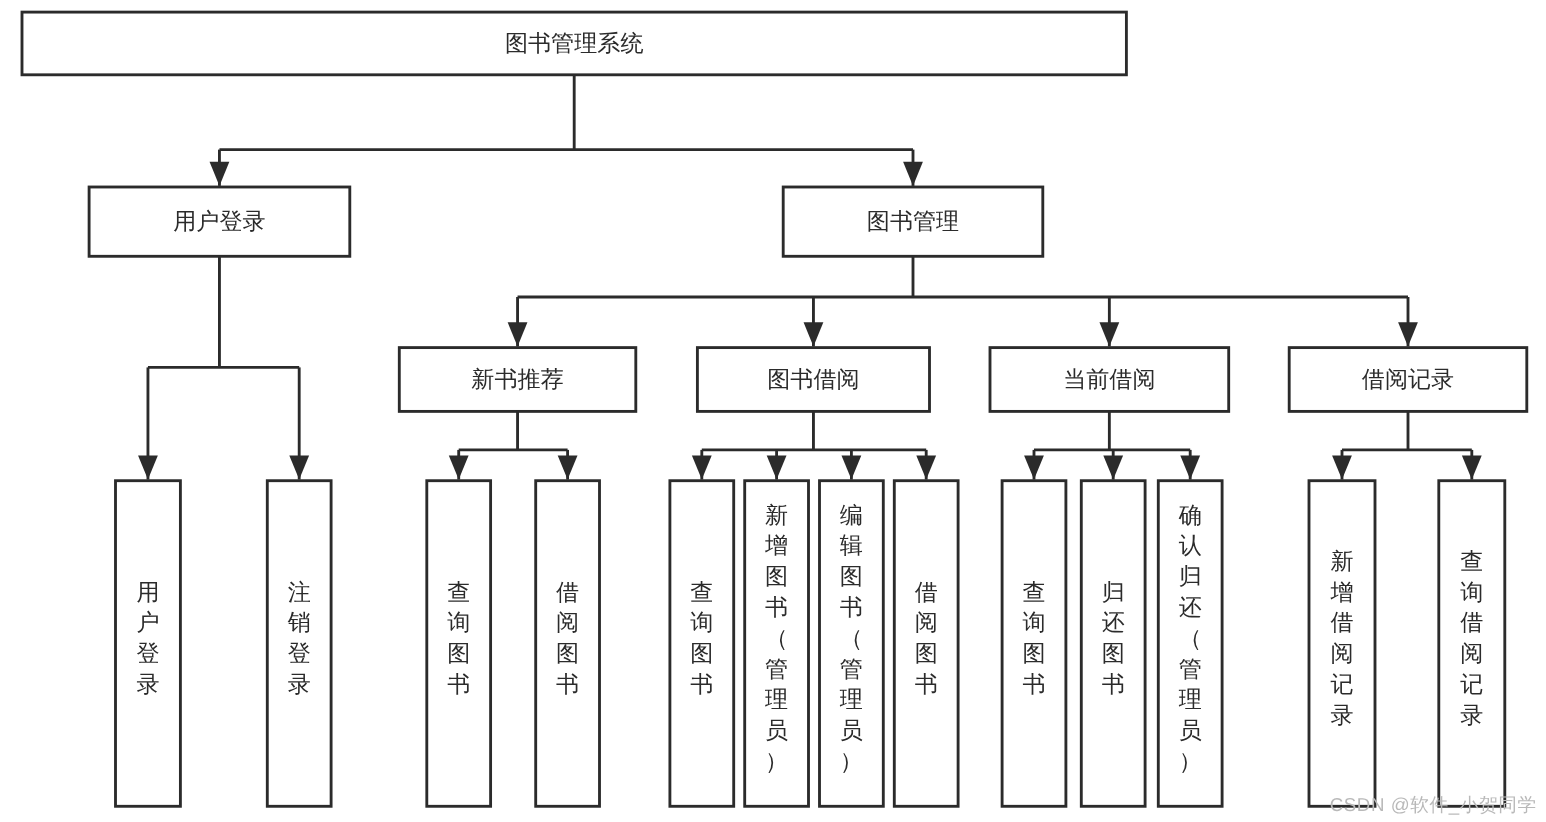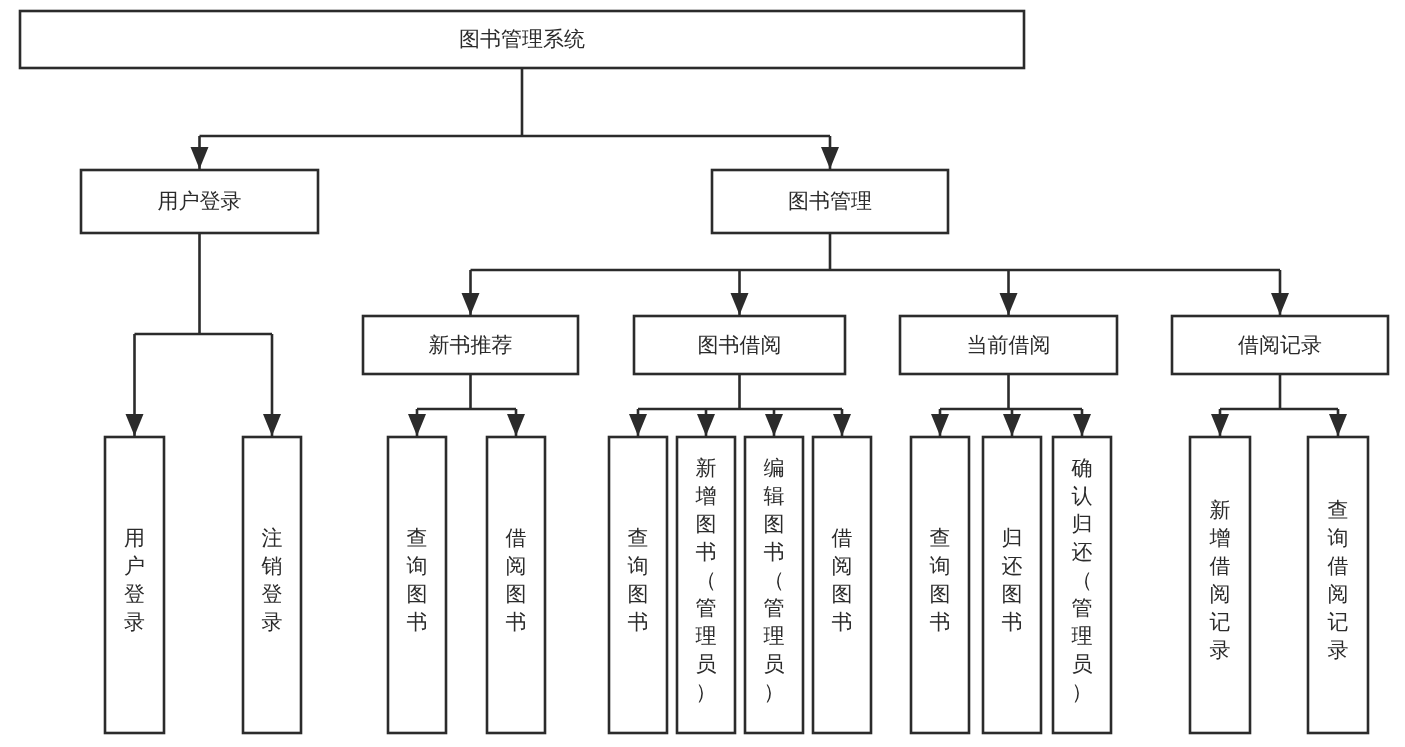--- a/index.html
+++ b/index.html
@@ -125,13 +125,14 @@
         <rect x="983" y="437" width="58" height="296" rx="0" class="node-box"></rect>
         <text x="1012" y="0" class="leaf-label leaf-char"><tspan x="1012" y="545">归</tspan><tspan x="1012" y="573">还</tspan><tspan x="1012" y="601">图</tspan><tspan x="1012" y="629">书</tspan></text>
         <rect x="1053" y="437" width="58" height="296" rx="0" class="node-box"></rect>
         <text x="1082" y="0" class="leaf-label leaf-char"><tspan x="1082" y="475">确</tspan><tspan x="1082" y="503">认</tspan><tspan x="1082" y="531">归</tspan><tspan x="1082" y="559">还</tspan><tspan x="1082" y="587" rotate="0">（</tspan><tspan x="1082" y="615">管</tspan><tspan x="1082" y="643">理</tspan><tspan x="1082" y="671">员</tspan><tspan x="1082" y="699" rotate="0">）</tspan></text>
         <rect x="1190" y="437" width="60" height="296" rx="0" class="node-box"></rect>
         <text x="1220" y="0" class="leaf-label leaf-char"><tspan x="1220" y="517">新</tspan><tspan x="1220" y="545">增</tspan><tspan x="1220" y="573">借</tspan><tspan x="1220" y="601">阅</tspan><tspan x="1220" y="629">记</tspan><tspan x="1220" y="657">录</tspan></text>
         <rect x="1308" y="437" width="60" height="296" rx="0" class="node-box"></rect>
         <text x="1338" y="0" class="leaf-label leaf-char"><tspan x="1338" y="517">查</tspan><tspan x="1338" y="545">询</tspan><tspan x="1338" y="573">借</tspan><tspan x="1338" y="601">阅</tspan><tspan x="1338" y="629">记</tspan><tspan x="1338" y="657">录</tspan></text>
       </g>
     </svg>
+  <div class="watermark">CSDN @软件_小贺同学</div>
 </div>
 
 </body></html>

